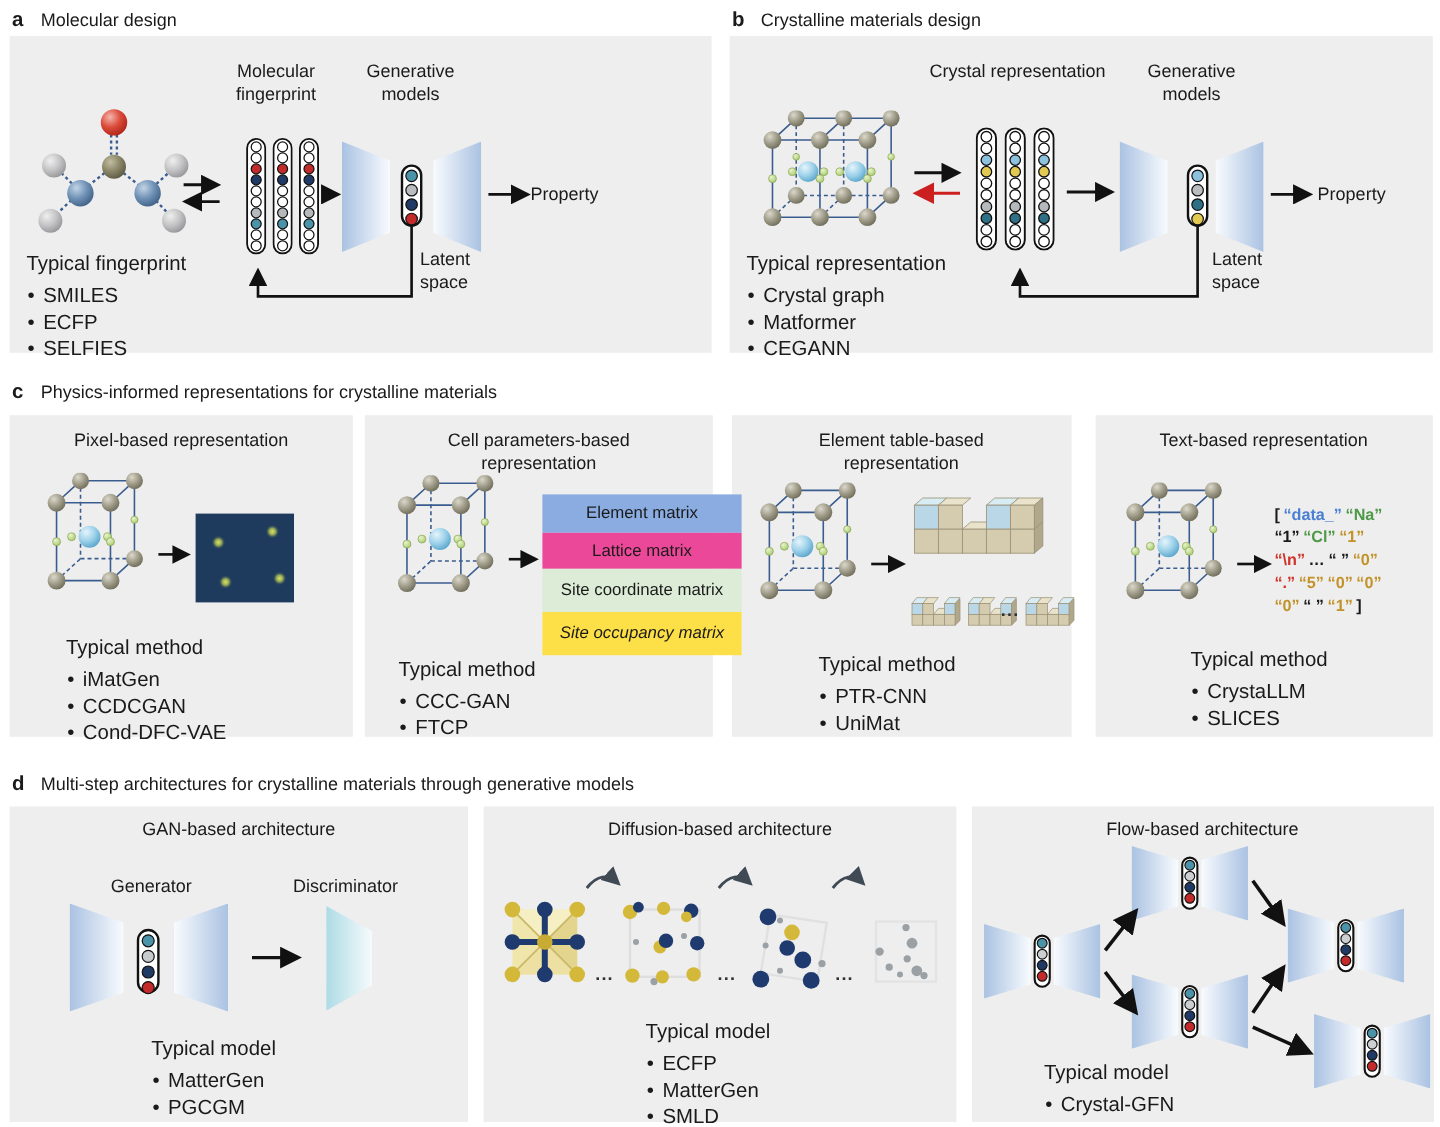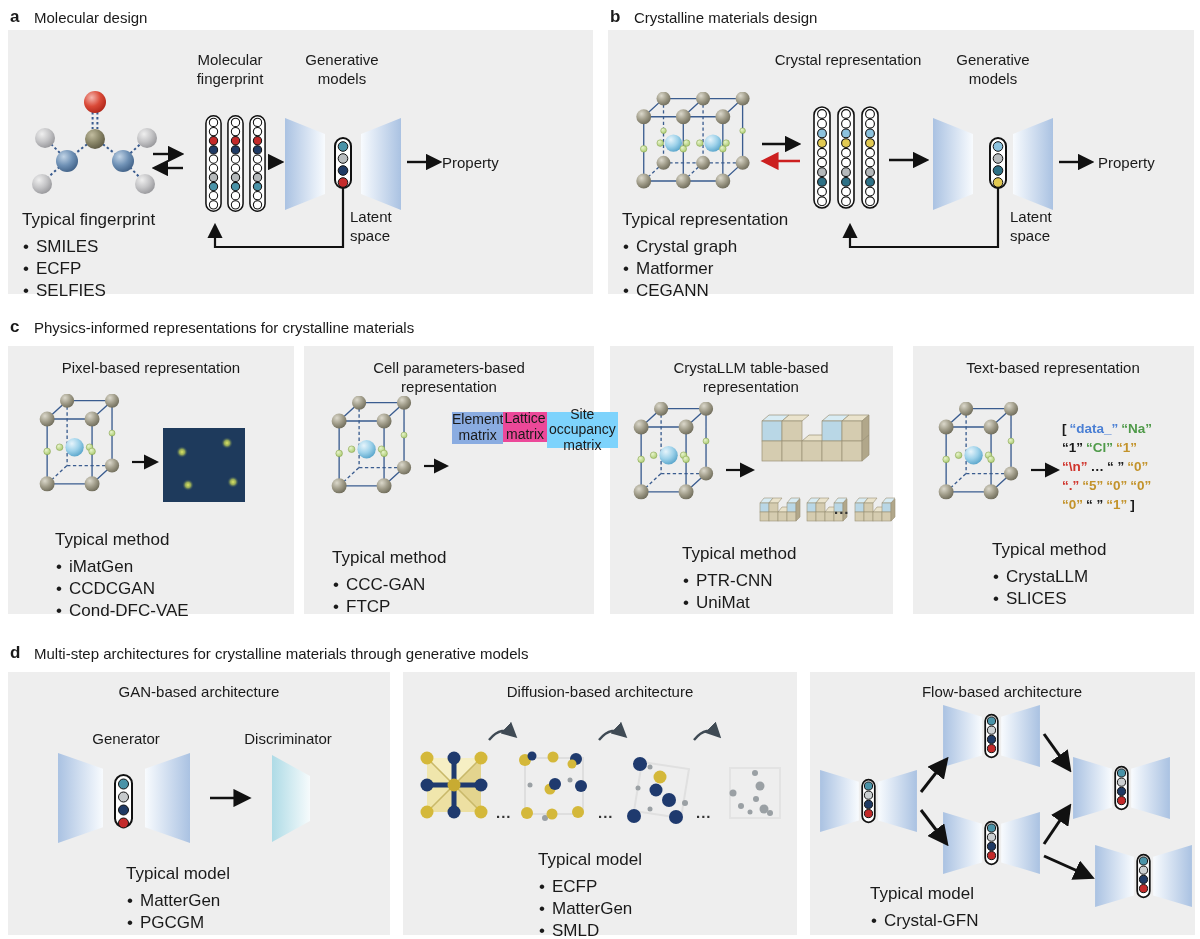--- a/index.html
+++ b/index.html
@@ -22,27 +22,27 @@
   .txt{position:absolute;}
   .seclab{font-size:17px;font-weight:700;}
   .sectitle{font-size:15px;}
   .h2{font-size:15px;text-align:center;line-height:1.27;}
   .lbl{font-size:15px;line-height:1.25;}
   .listblock{font-size:17px;}
   .listblock .lh{margin-bottom:6px;}
   .item{position:relative;padding-left:14px;line-height:22px;}
   .item::before{content:"\2022";position:absolute;left:1px;}
   .dots{font-size:15px;font-weight:700;color:#333;letter-spacing:1px;}
-  .matrix{position:absolute;left:452px;top:412px;width:166px;display:flex;flex-direction:row;}
+  .matrix{position:absolute;left:452px;top:412px;width:166px;display:flex;flex-direction:column;}
   .mrow{display:flex;align-items:center;justify-content:center;text-align:center;
         font-size:14px;line-height:1.12;}
   .mr0{height:32px;background:#8aace1;}
   .mr1{height:30px;background:#ec4899;}
   .mr2{height:36px;background:#dcecd7;}
-  .mr3{height:36px;background:#7dd3fc;}
+  .mr3{height:36px;background:#fde047;font-style:italic;}
   .code{position:absolute;left:1062px;top:419px;width:140px;
         font-size:13.5px;font-weight:700;line-height:19px;}
   .code .cl span{margin-right:3px;}
 </style>
 </head>
 <body>
 
 <div class="panel" id="pa"></div>
 <div class="panel" id="pb"></div>
 <div class="panel" id="pc1"></div>
@@ -496,29 +496,30 @@
   <div class="lh">Typical method</div>
   <div class="item">iMatGen</div>
   <div class="item">CCDCGAN</div>
   <div class="item">Cond-DFC-VAE</div>
 </div>
 
 <div class="txt h2" style="left:349px;top:358px;width:200px">Cell parameters-based representation</div>
 <div class="matrix">
   <div class="mrow mr0">Element matrix</div>
   <div class="mrow mr1">Lattice matrix</div>
+  <div class="mrow mr2">Site coordinate matrix</div>
   <div class="mrow mr3">Site occupancy matrix</div>
 </div>
 <div class="txt listblock" style="left:332px;top:548px">
   <div class="lh">Typical method</div>
   <div class="item">CCC-GAN</div>
   <div class="item">FTCP</div>
 </div>
 
-<div class="txt h2" style="left:646px;top:358px;width:210px">CrystaLLM table-based representation</div>
+<div class="txt h2" style="left:646px;top:358px;width:210px">Element table-based representation</div>
 <div class="txt dots" style="left:834px;top:500px">...</div>
 <div class="txt listblock" style="left:682px;top:544px">
   <div class="lh">Typical method</div>
   <div class="item">PTR-CNN</div>
   <div class="item">UniMat</div>
 </div>
 
 <div class="txt h2" style="left:953px;top:358px;width:200px">Text-based representation</div>
 <div class="code">
   <div class="cl">

